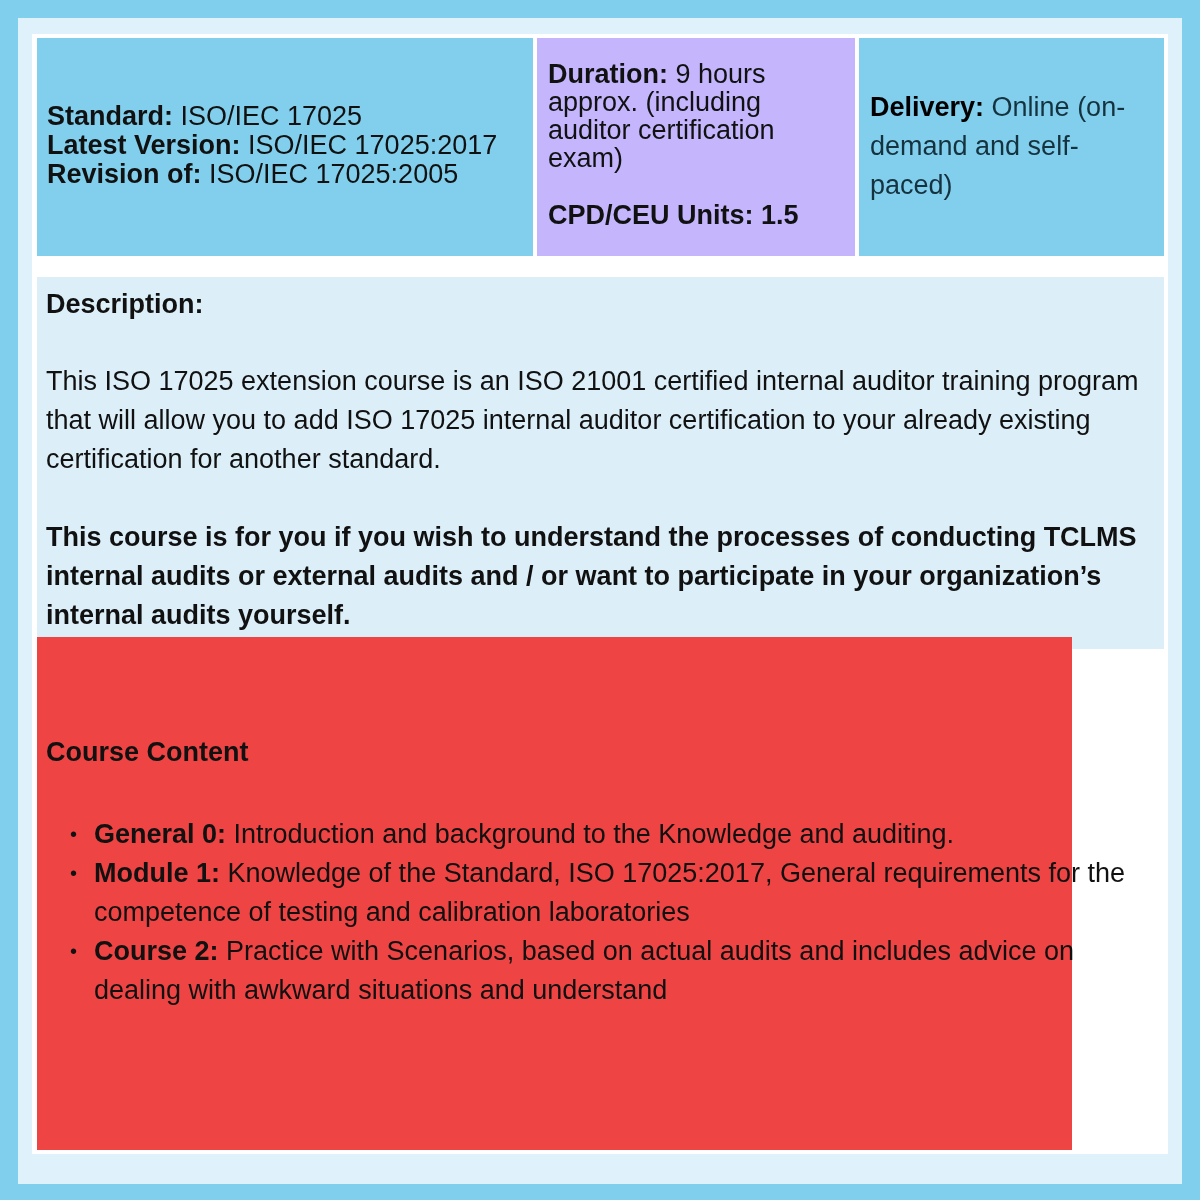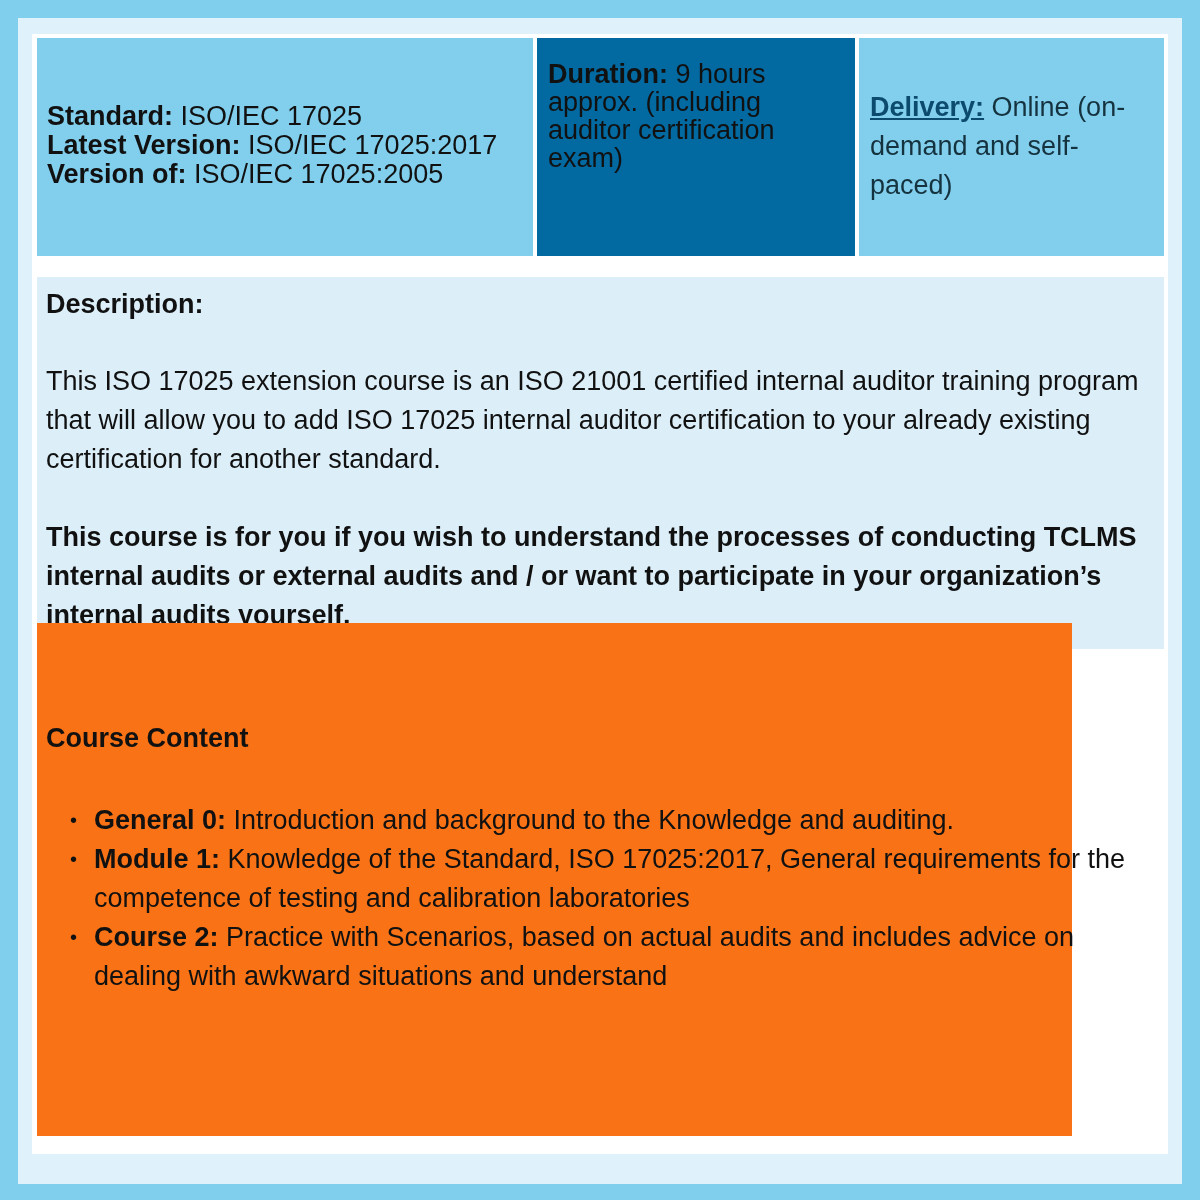--- a/index.html
+++ b/index.html
@@ -18,24 +18,24 @@
     background: #dff1fb;
   }
   .table {
     position: absolute;
     left: 32px; top: 34px;
     width: 1136px; height: 1120px;
     background: #ffffff;
   }
   .cell { position: absolute; box-sizing: border-box; }
   .c-std { left: 37px; top: 38px; width: 496px; height: 218px; background: #82cfed; }
-  .c-dur { left: 537px; top: 38px; width: 318px; height: 218px; background: #0369a1; }
+  .c-dur { left: 537px; top: 38px; width: 318px; height: 218px; background: #c4b5fd; }
   .c-del { left: 859px; top: 38px; width: 305px; height: 218px; background: #82cfed; }
   .c-desc { left: 37px; top: 261px; width: 1127px; height: 372px; background: #dceff9; margin-top: 16px; }
-  .c-content { left: 37px; top: 623px; width: 1035px; height: 513px; background: #f97316; }
+  .c-content { left: 37px; top: 637px; width: 1035px; height: 513px; background: #ef4444; }
 
   b, .b { font-weight: bold; }
 
   .std-text {
     position: absolute; left: 10px; top: 64px;
     font-size: 27px; line-height: 29px;
   }
   .std-line { white-space: nowrap; }
 
   .dur-text {
@@ -45,21 +45,21 @@
   .cpd-text {
     position: absolute; left: 11px; top: 162px;
     font-size: 27px; line-height: 30px; font-weight: bold;
     white-space: nowrap;
   }
 
   .del-text {
     position: absolute; left: 11px; top: 50px; width: 285px;
     font-size: 27px; line-height: 39px; color: #15323f;
   }
-  .del-text b { color: #0c4a6e; text-decoration: underline; }
+  .del-text b { color: #000000; }
 
   .desc-title {
     position: absolute; left: 9px; top: 12px;
     font-size: 27px; font-weight: bold;
   }
   .desc-p {
     position: absolute; left: 9px; width: 1110px;
     font-size: 27px; line-height: 39px;
   }
   .desc-p1 { top: 85px; }
@@ -92,29 +92,30 @@
 
 <div class="cell c-std" style="position:absolute;">
   <div class="std-text">
     <div class="std-line">
       <b>Standard:</b><span> ISO/IEC 17025</span>
     </div>
     <div class="std-line">
       <b>Latest Version:</b><span> ISO/IEC 17025:2017</span>
     </div>
     <div class="std-line">
-      <b>Version of:</b><span> ISO/IEC 17025:2005</span>
+      <b>Revision of:</b><span> ISO/IEC 17025:2005</span>
     </div>
   </div>
 </div>
 
 <div class="cell c-dur">
   <div class="dur-text">
     <b>Duration:</b><span> 9 hours approx. (including auditor certification exam)</span>
   </div>
+  <div class="cpd-text">CPD/CEU Units: 1.5</div>
 </div>
 
 <div class="cell c-del">
   <div class="del-text">
     <b>Delivery:</b><span> Online (on-demand and self-paced)</span>
   </div>
 </div>
 
 <div class="cell c-desc">
   <div class="desc-title">Description:</div>

